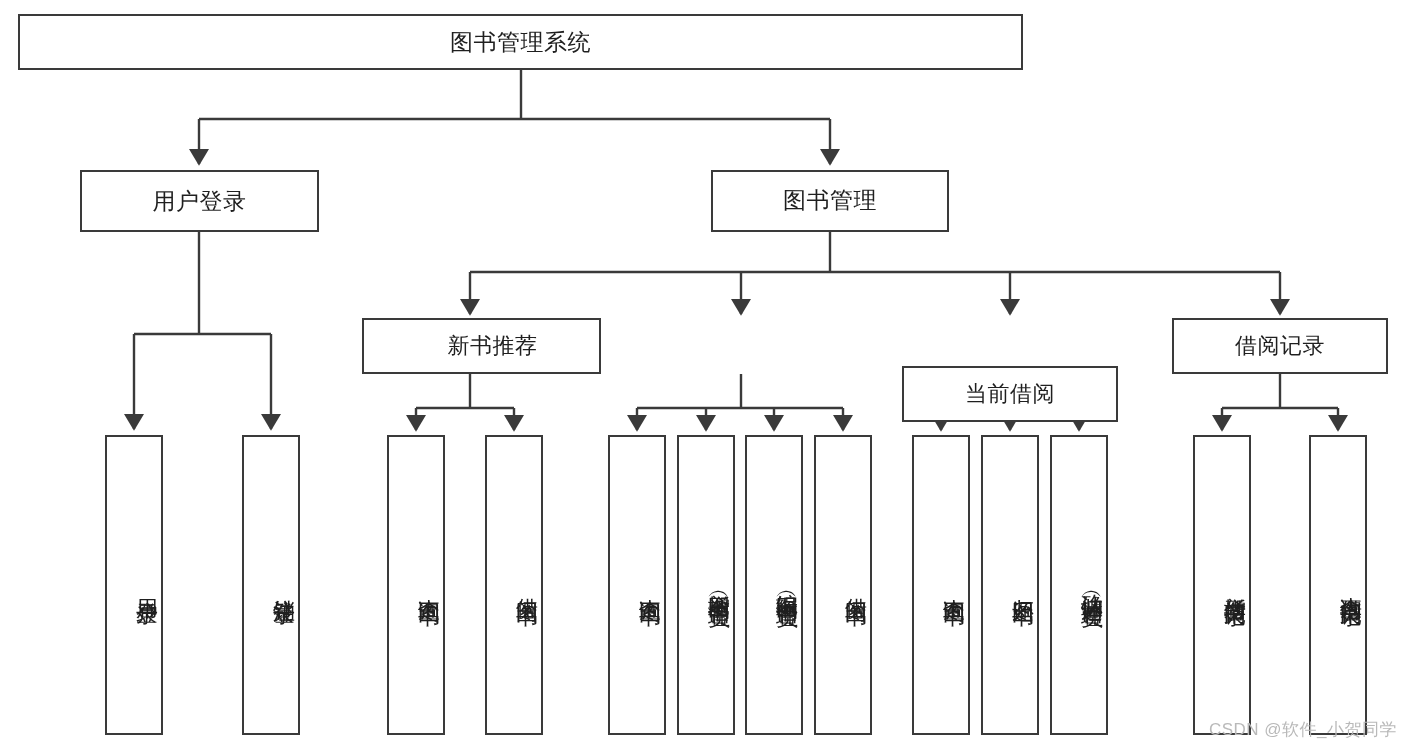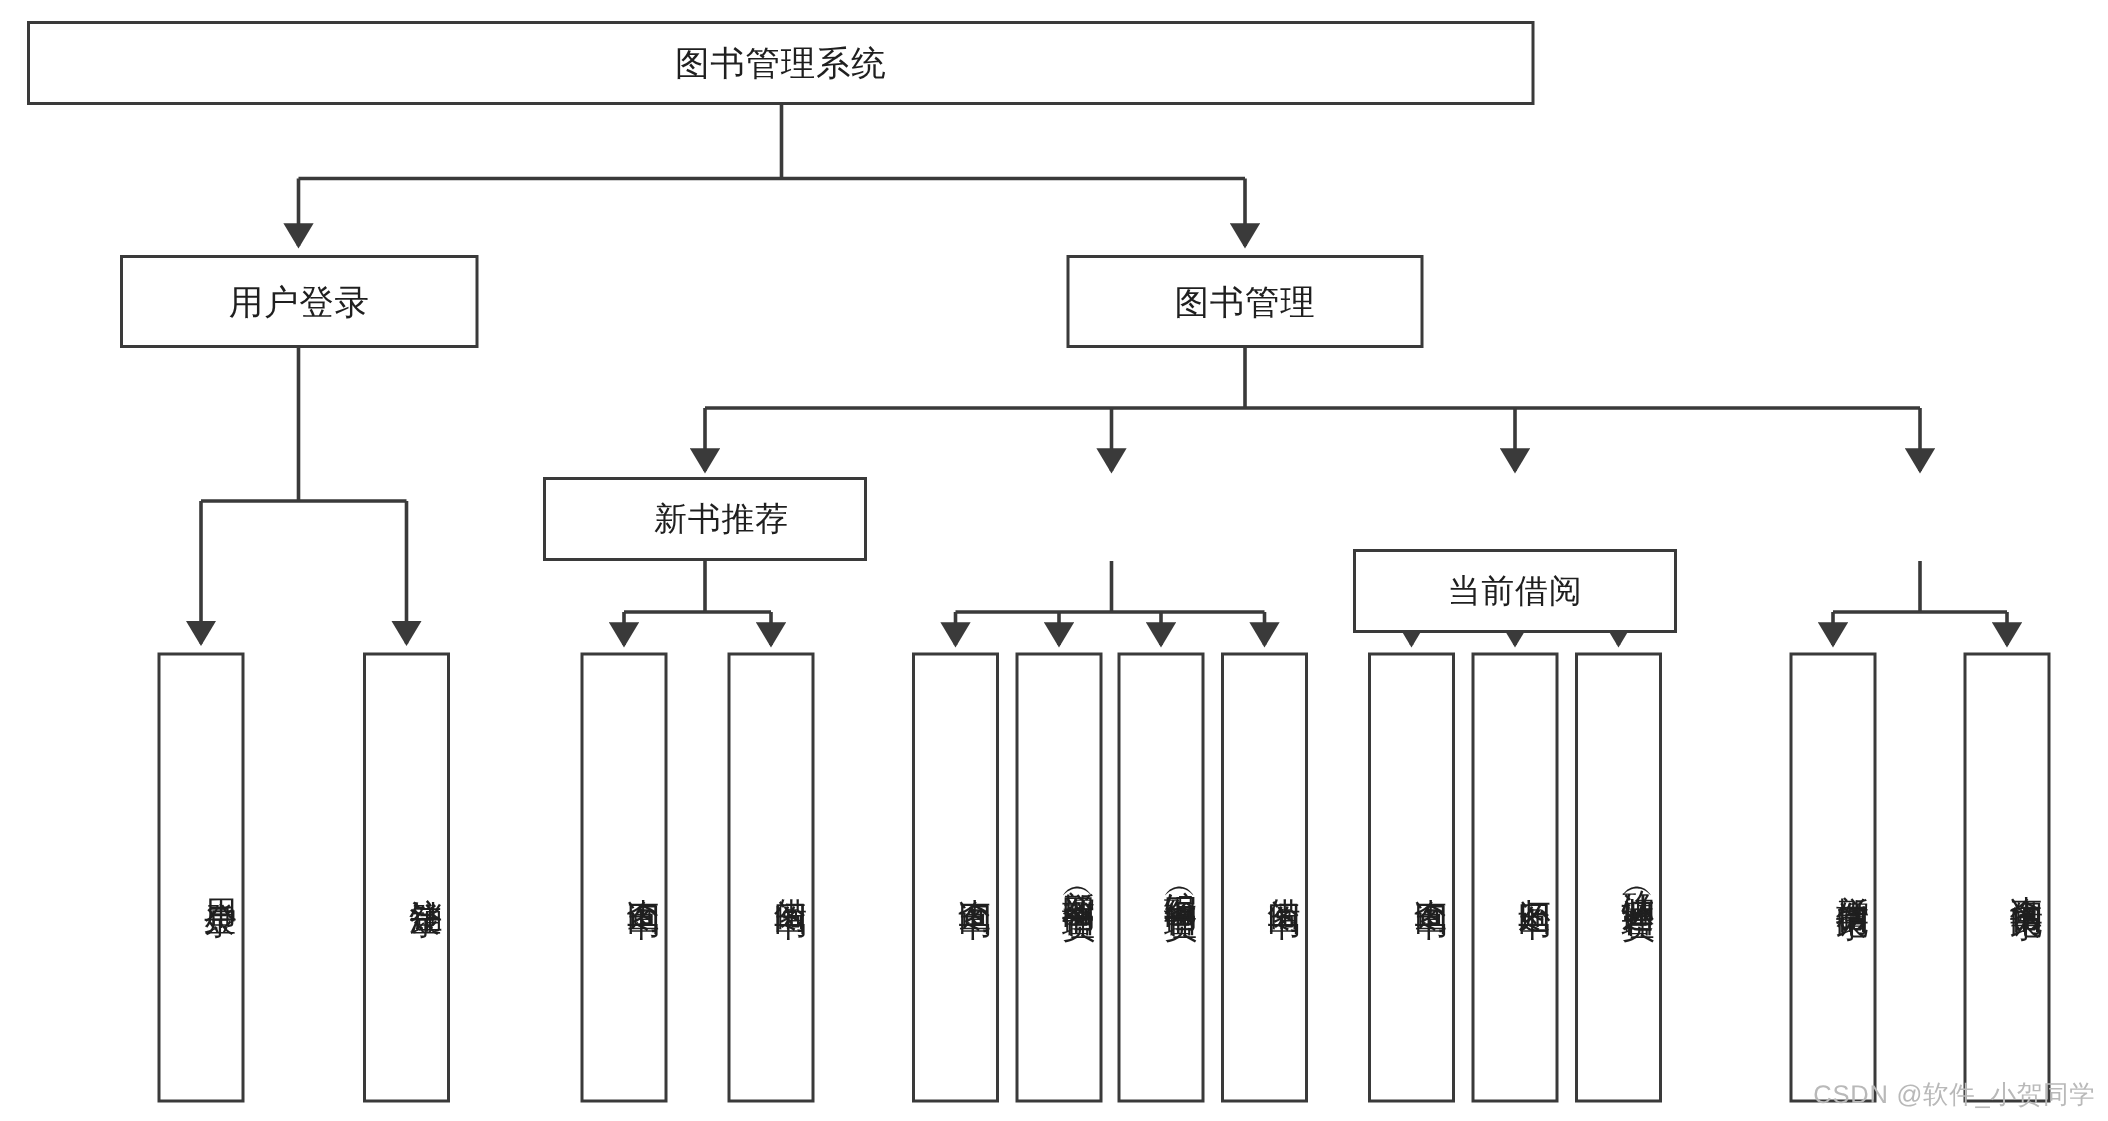--- a/index.html
+++ b/index.html
@@ -116,24 +116,25 @@
       <path d="M 1280 374 L 1280 408"></path>
       <path d="M 1222 408 L 1338 408"></path>
       <path d="M 1222 408 L 1222 430" marker-end="url(#arrow)"></path>
       <path d="M 1338 408 L 1338 430" marker-end="url(#arrow)"></path>
     </g>
   </svg>
 
   <div class="node root" style="left:18px; top:14px; width:1005px; height:56px;">图书管理系统</div>
 
   <div class="node lvl1" style="left:80px; top:170px; width:239px; height:62px;">用户登录</div>
-  <div class="node lvl1" style="left:711px; top:170px; width:238px; height:62px;">图书管理</div>
+  <div class="node lvl1" style="left:711px; top:170px; width:238px; height:62px;font-family:Liberation Serif, serif;">图书管理</div>
 
-  <div class="node lvl2" style="left:362px; top:318px; width:216px; height:56px;padding-left:22px;">新书推荐</div>
+  <div class="node lvl2" style="left:362px; top:318px; width:239px; height:56px;padding-left:22px;">新书推荐</div>
   <div class="node lvl2" style="left:902px; top:318px; width:216px; height:56px;margin-top:48px;">当前借阅</div>
+  <div class="node lvl2" style="left:1172px; top:318px; width:216px; height:56px;">借阅记录</div>
 
   <div class="node leaf vertical" style="left:105px; top:435px; width:58px; height:300px;">用户登录</div>
   <div class="node leaf vertical" style="left:242px; top:435px; width:58px; height:300px;">注销登录</div>
 
   <div class="node leaf vertical" style="left:387px; top:435px; width:58px; height:300px;">查询图书</div>
   <div class="node leaf vertical" style="left:485px; top:435px; width:58px; height:300px;">借阅图书</div>
 
   <div class="node leaf vertical" style="left:608px; top:435px; width:58px; height:300px;">查询图书</div>
   <div class="node leaf vertical" style="left:677px; top:435px; width:58px; height:300px;">新增图书（管理员）</div>
   <div class="node leaf vertical" style="left:745px; top:435px; width:58px; height:300px;">编辑图书（管理员）</div>

